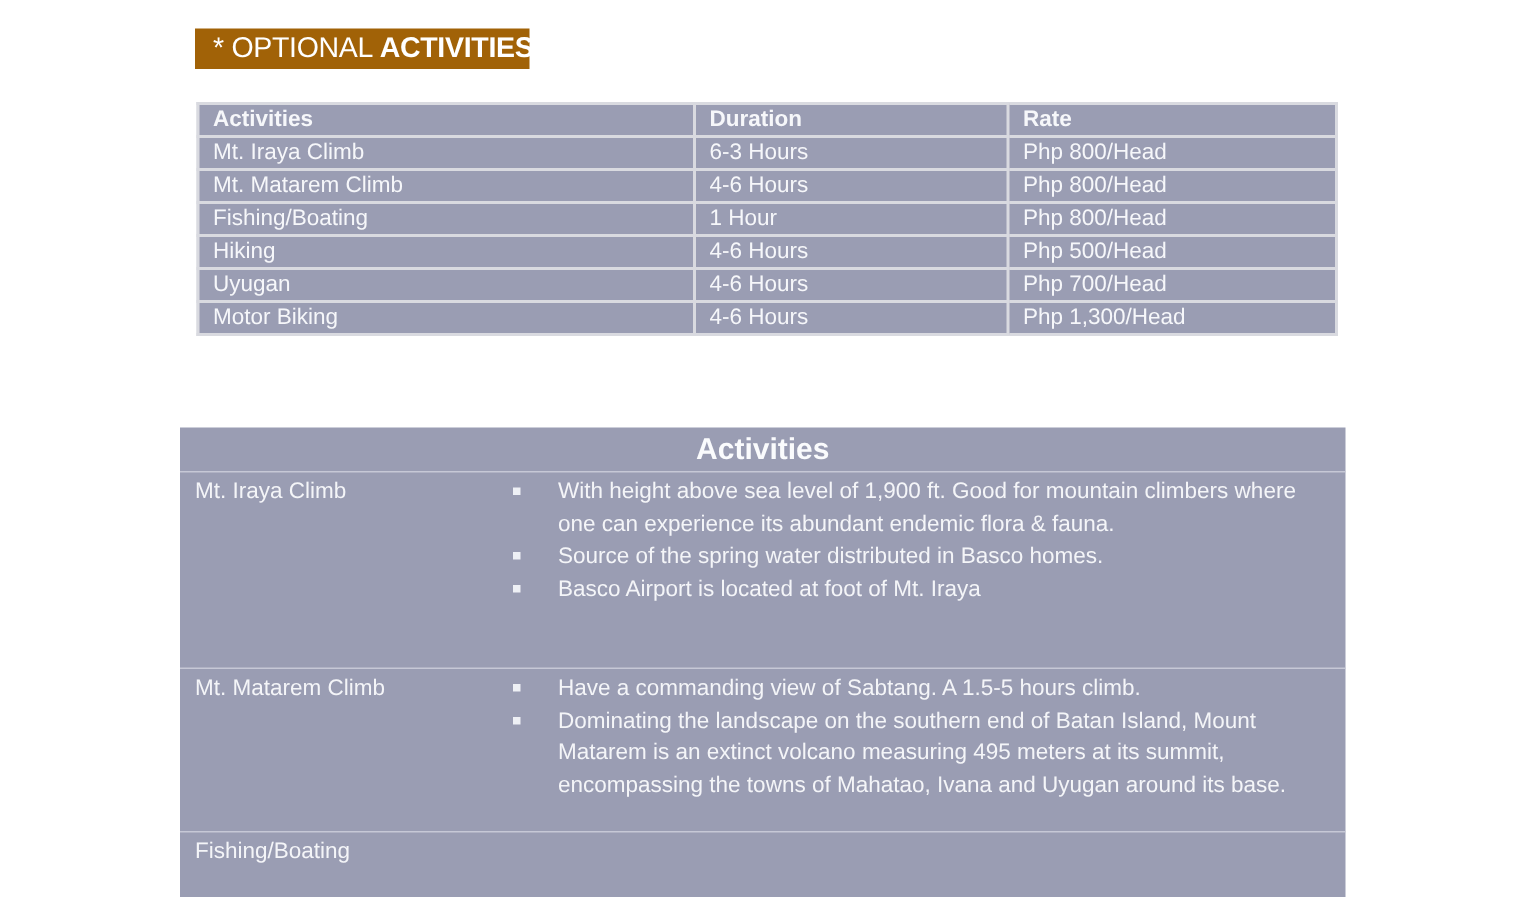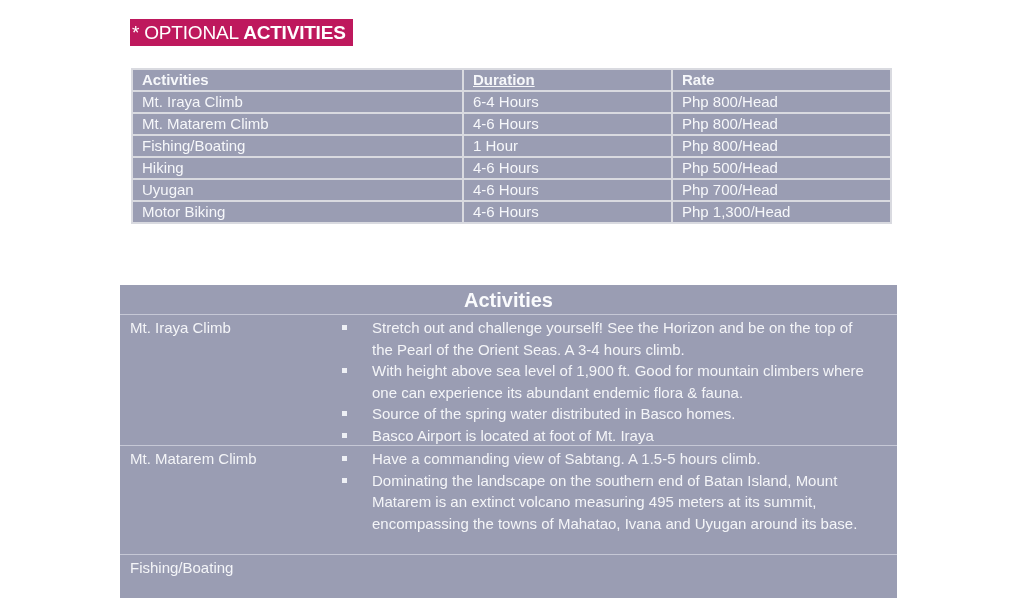--- a/index.html
+++ b/index.html
@@ -1,37 +1,37 @@
 <!DOCTYPE html>
 <html><head>
 <meta charset="utf-8">
 <style>
   html, body { margin: 0; padding: 0; background: #ffffff; }
   body { width: 1024px; height: 615px; position: relative; overflow: hidden;
          font-family: "Liberation Sans", "DejaVu Sans", sans-serif; color: #f4f5f8; }
   .section-title {
     position: absolute; left: 130px; top: 19px; height: 27px; width: 223px;
-    background: #be185d; color: #ffffff; font-size: 19px; line-height: 27px;
-    padding-left: 2px; box-sizing: border-box; white-space: nowrap; letter-spacing: -0.2px;
+    background: #a16207; color: #ffffff; font-size: 19px; line-height: 27px;
+    padding-left: 12px; box-sizing: border-box; white-space: nowrap; letter-spacing: -0.2px;
   }
   .section-title b { font-weight: bold; }
 
   .rates-table {
     position: absolute; left: 131px; top: 68px; width: 761px;
     border-collapse: collapse; background: #dcdde2;
     border: 2px solid #d8d9de;
   }
   .rates-table td, .rates-table th {
     background: #9a9db3; border: 2px solid #d9dae0;
     height: 20px; padding: 0 0 0 9px; font-size: 15px; text-align: left;
     color: #f6f7fa; font-weight: normal; line-height: 20px; white-space: nowrap;
   }
   .rates-table th { font-weight: bold; }
   .rates-table .c1 { width: 320px; }
-  .rates-table .c2 { width: 198px; text-decoration: underline; }
+  .rates-table .c2 { width: 198px; }
 
   .desc-table {
     position: absolute; left: 120px; top: 285px; width: 777px; height: 313px;
     background: #9a9db3; overflow: hidden;
   }
   .desc-header {
     height: 29px; border-bottom: 1px solid #c6c8d6; text-align: center;
     font-size: 20px; font-weight: bold; line-height: 31px; color: #fafbfd;
   }
   .desc-row { position: relative; border-bottom: 1px solid #c6c8d6; }
@@ -51,21 +51,21 @@
 
 <table class="rates-table">
   <tbody>
       <tr>
     <th class="c1">Activities</th>
     <th class="c2">Duration</th>
     <th>Rate</th>
   </tr>
   <tr>
     <td>Mt. Iraya Climb</td>
-    <td>6-4 Hours</td>
+    <td>6-3 Hours</td>
     <td>Php 800/Head</td>
   </tr>
   <tr>
     <td>Mt. Matarem Climb</td>
     <td>4-6 Hours</td>
     <td>Php 800/Head</td>
   </tr>
   <tr>
     <td>Fishing/Boating</td>
     <td>1 Hour</td>
@@ -88,21 +88,20 @@
   </tr>
 </tbody>
   </table>
 
 <div class="desc-table">
   <div class="desc-header">Activities</div>
 
   <div class="desc-row row-iraya">
     <div class="desc-name">Mt. Iraya Climb</div>
     <ul class="desc-list">
-      <li><span class="bullet"></span><span>Stretch out and challenge yourself! See the Horizon and be on the top of the Pearl of the Orient Seas. A 3-4 hours climb.</span></li>
       <li><span class="bullet"></span><span>With height above sea level of 1,900 ft. Good for mountain climbers where one can experience its abundant endemic flora &amp; fauna.</span></li>
       <li><span class="bullet"></span><span>Source of the spring water distributed in Basco homes.</span></li>
       <li><span class="bullet"></span><span>Basco Airport is located at foot of Mt. Iraya</span></li>
     </ul>
   </div>
 
   <div class="desc-row row-matarem">
     <div class="desc-name">Mt. Matarem Climb</div>
     <ul class="desc-list">
       <li><span class="bullet"></span><span>Have a commanding view of Sabtang. A 1.5-5 hours climb.</span></li>

